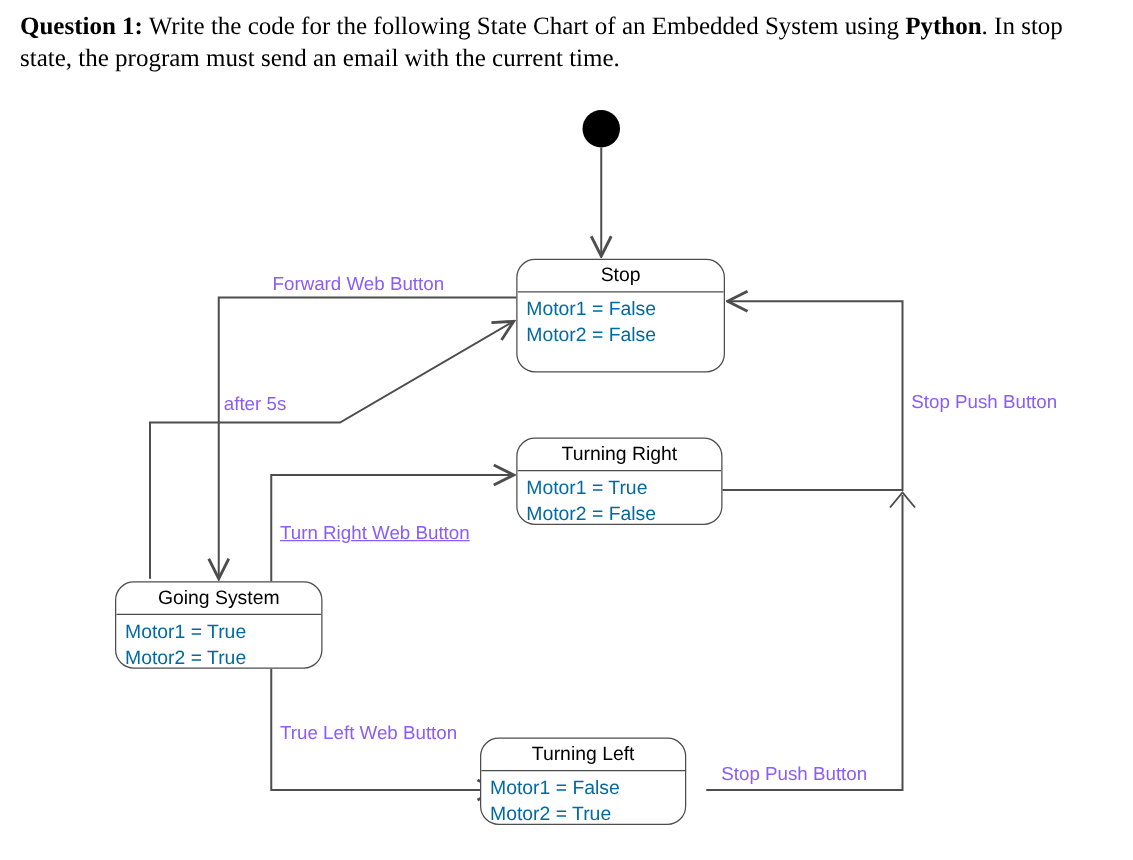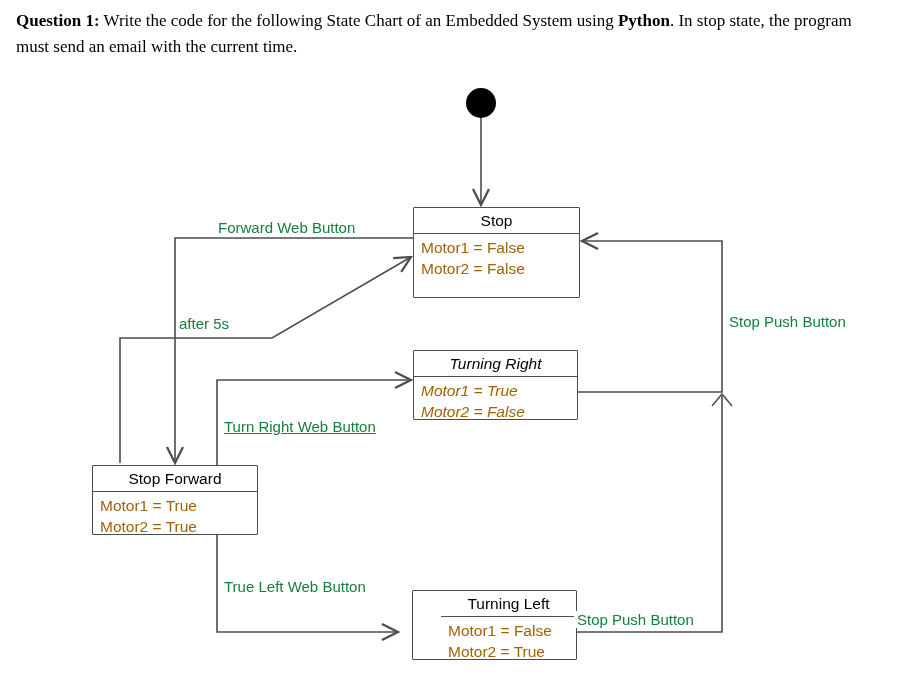--- a/index.html
+++ b/index.html
@@ -16,21 +16,21 @@
     font-family: "Liberation Sans", sans-serif;
   }
 
   
   #question-header {
     position: absolute;
     left: 16px;
     top: 8px;
     width: 872px;
     font-family: "Liberation Serif", serif;
-    font-size: 17px;
+    font-size: 20px;
     line-height: 26px;
     color: #000000;
   }
   #question-header .q-label {
     font-weight: bold;
   }
   #question-header .q-lang {
     font-weight: bold;
   }
 
@@ -46,47 +46,47 @@
     position: absolute;
     left: 0;
     top: 0;
   }
 
   
   .state-box {
     position: absolute;
     box-sizing: border-box;
     border: 1.6px solid #4d4d4d;
-    border-radius: 1px;
+    border-radius: 15px;
     background: #ffffff;
     overflow: hidden;
   }
   .state-title {
     text-align: center;
     font-size: 15.5px;
     color: #000000;
     padding: 4px 6px 3px 6px;
     border-bottom: 1.6px solid #4d4d4d;
     white-space: nowrap;
   }
   .state-body {
     padding: 3px 0 3px 7px;
   }
   .state-line {
     font-size: 15.5px;
-    color: #a16207;
+    color: #0369a1;
     line-height: 21px;
     white-space: nowrap;
   }
 
   
   .edge-label {
     position: absolute;
     font-size: 15px;
-    color: #15803d;
+    color: #8b5cf6;
     background: #ffffff;
     white-space: nowrap;
     padding: 0 3px;
   }
 </style>
 </head>
 <body>
 
 <div id="page">
 
@@ -123,37 +123,37 @@
     </svg>
 
     <div class="state-box" style="left:413px; top:207px; width:167px; height:91px;">
       <div class="state-title">Stop</div>
       <div class="state-body">
         <div class="state-line">Motor1 = False</div>
         <div class="state-line">Motor2 = False</div>
       </div>
     </div>
 
-    <div class="state-box" style="left:413px; top:350px; width:165px; height:70px;font-style:italic;">
+    <div class="state-box" style="left:413px; top:350px; width:165px; height:70px;">
       <div class="state-title">Turning Right</div>
       <div class="state-body">
         <div class="state-line">Motor1 = True</div>
         <div class="state-line">Motor2 = False</div>
       </div>
     </div>
 
     <div class="state-box" style="left:92px; top:465px; width:166px; height:70px;">
-      <div class="state-title">Stop Forward</div>
+      <div class="state-title">Going System</div>
       <div class="state-body">
         <div class="state-line">Motor1 = True</div>
         <div class="state-line">Motor2 = True</div>
       </div>
     </div>
 
-    <div class="state-box" style="left:412px; top:590px; width:165px; height:70px;padding-left:28px;">
+    <div class="state-box" style="left:384px; top:590px; width:165px; height:70px;">
       <div class="state-title">Turning Left</div>
       <div class="state-body">
         <div class="state-line">Motor1 = False</div>
         <div class="state-line">Motor2 = True</div>
       </div>
     </div>
 
     <div class="edge-label" style="left:215px; top:219px;">Forward Web Button</div>
 
     <div class="edge-label" style="left:176px; top:315px;">after 5s</div>

